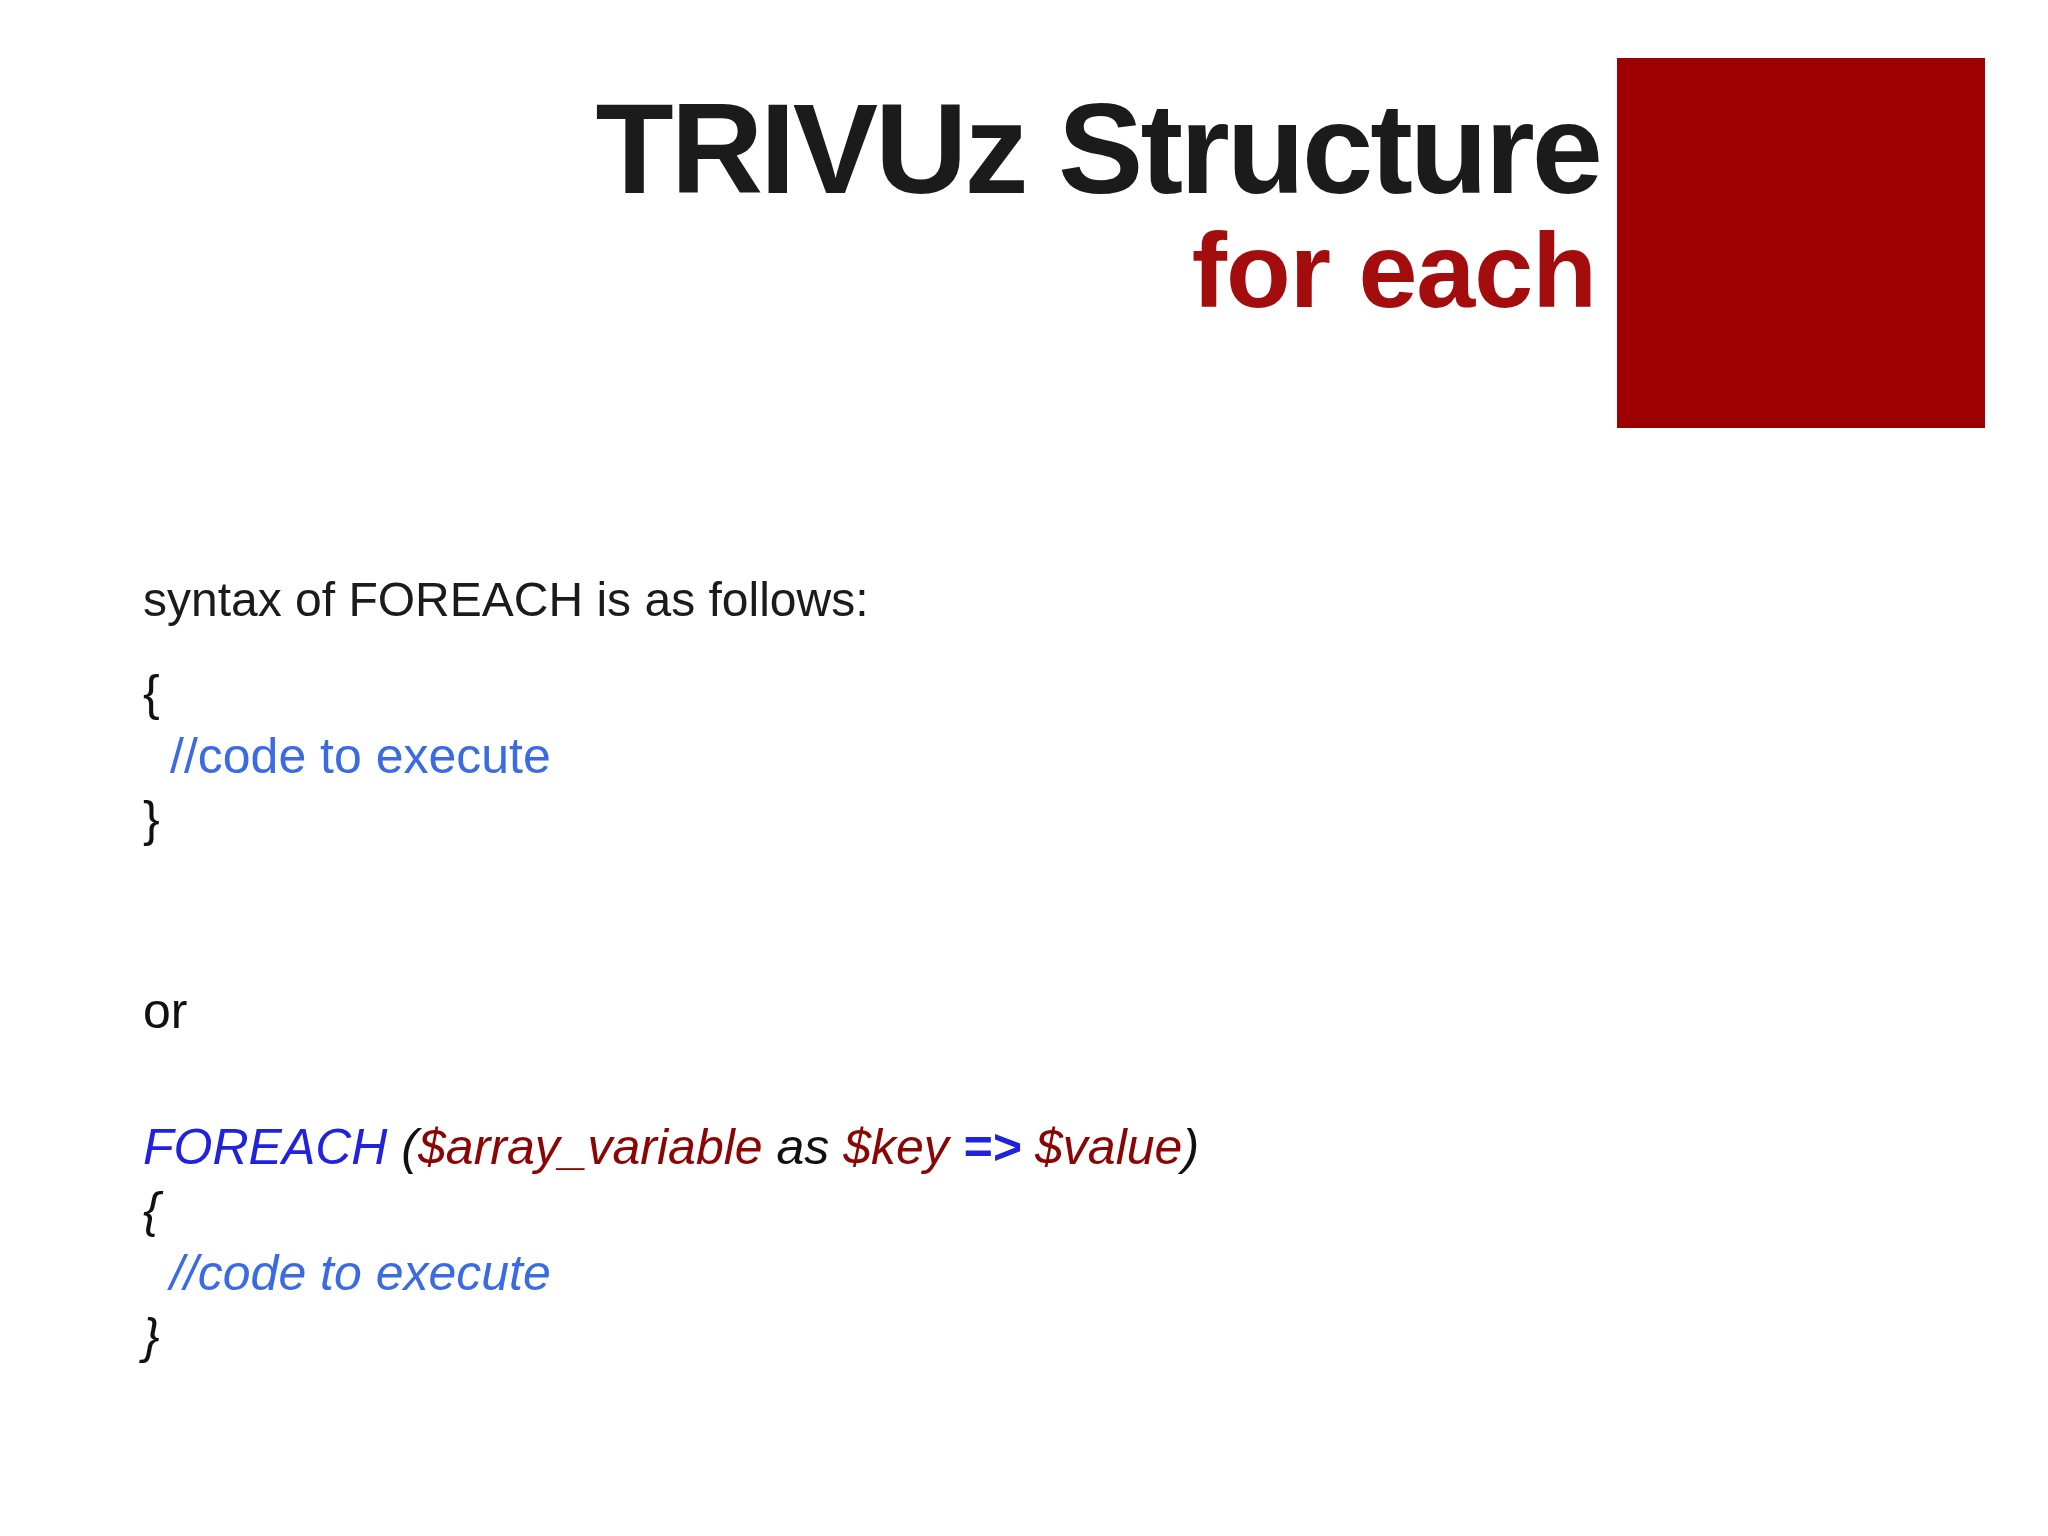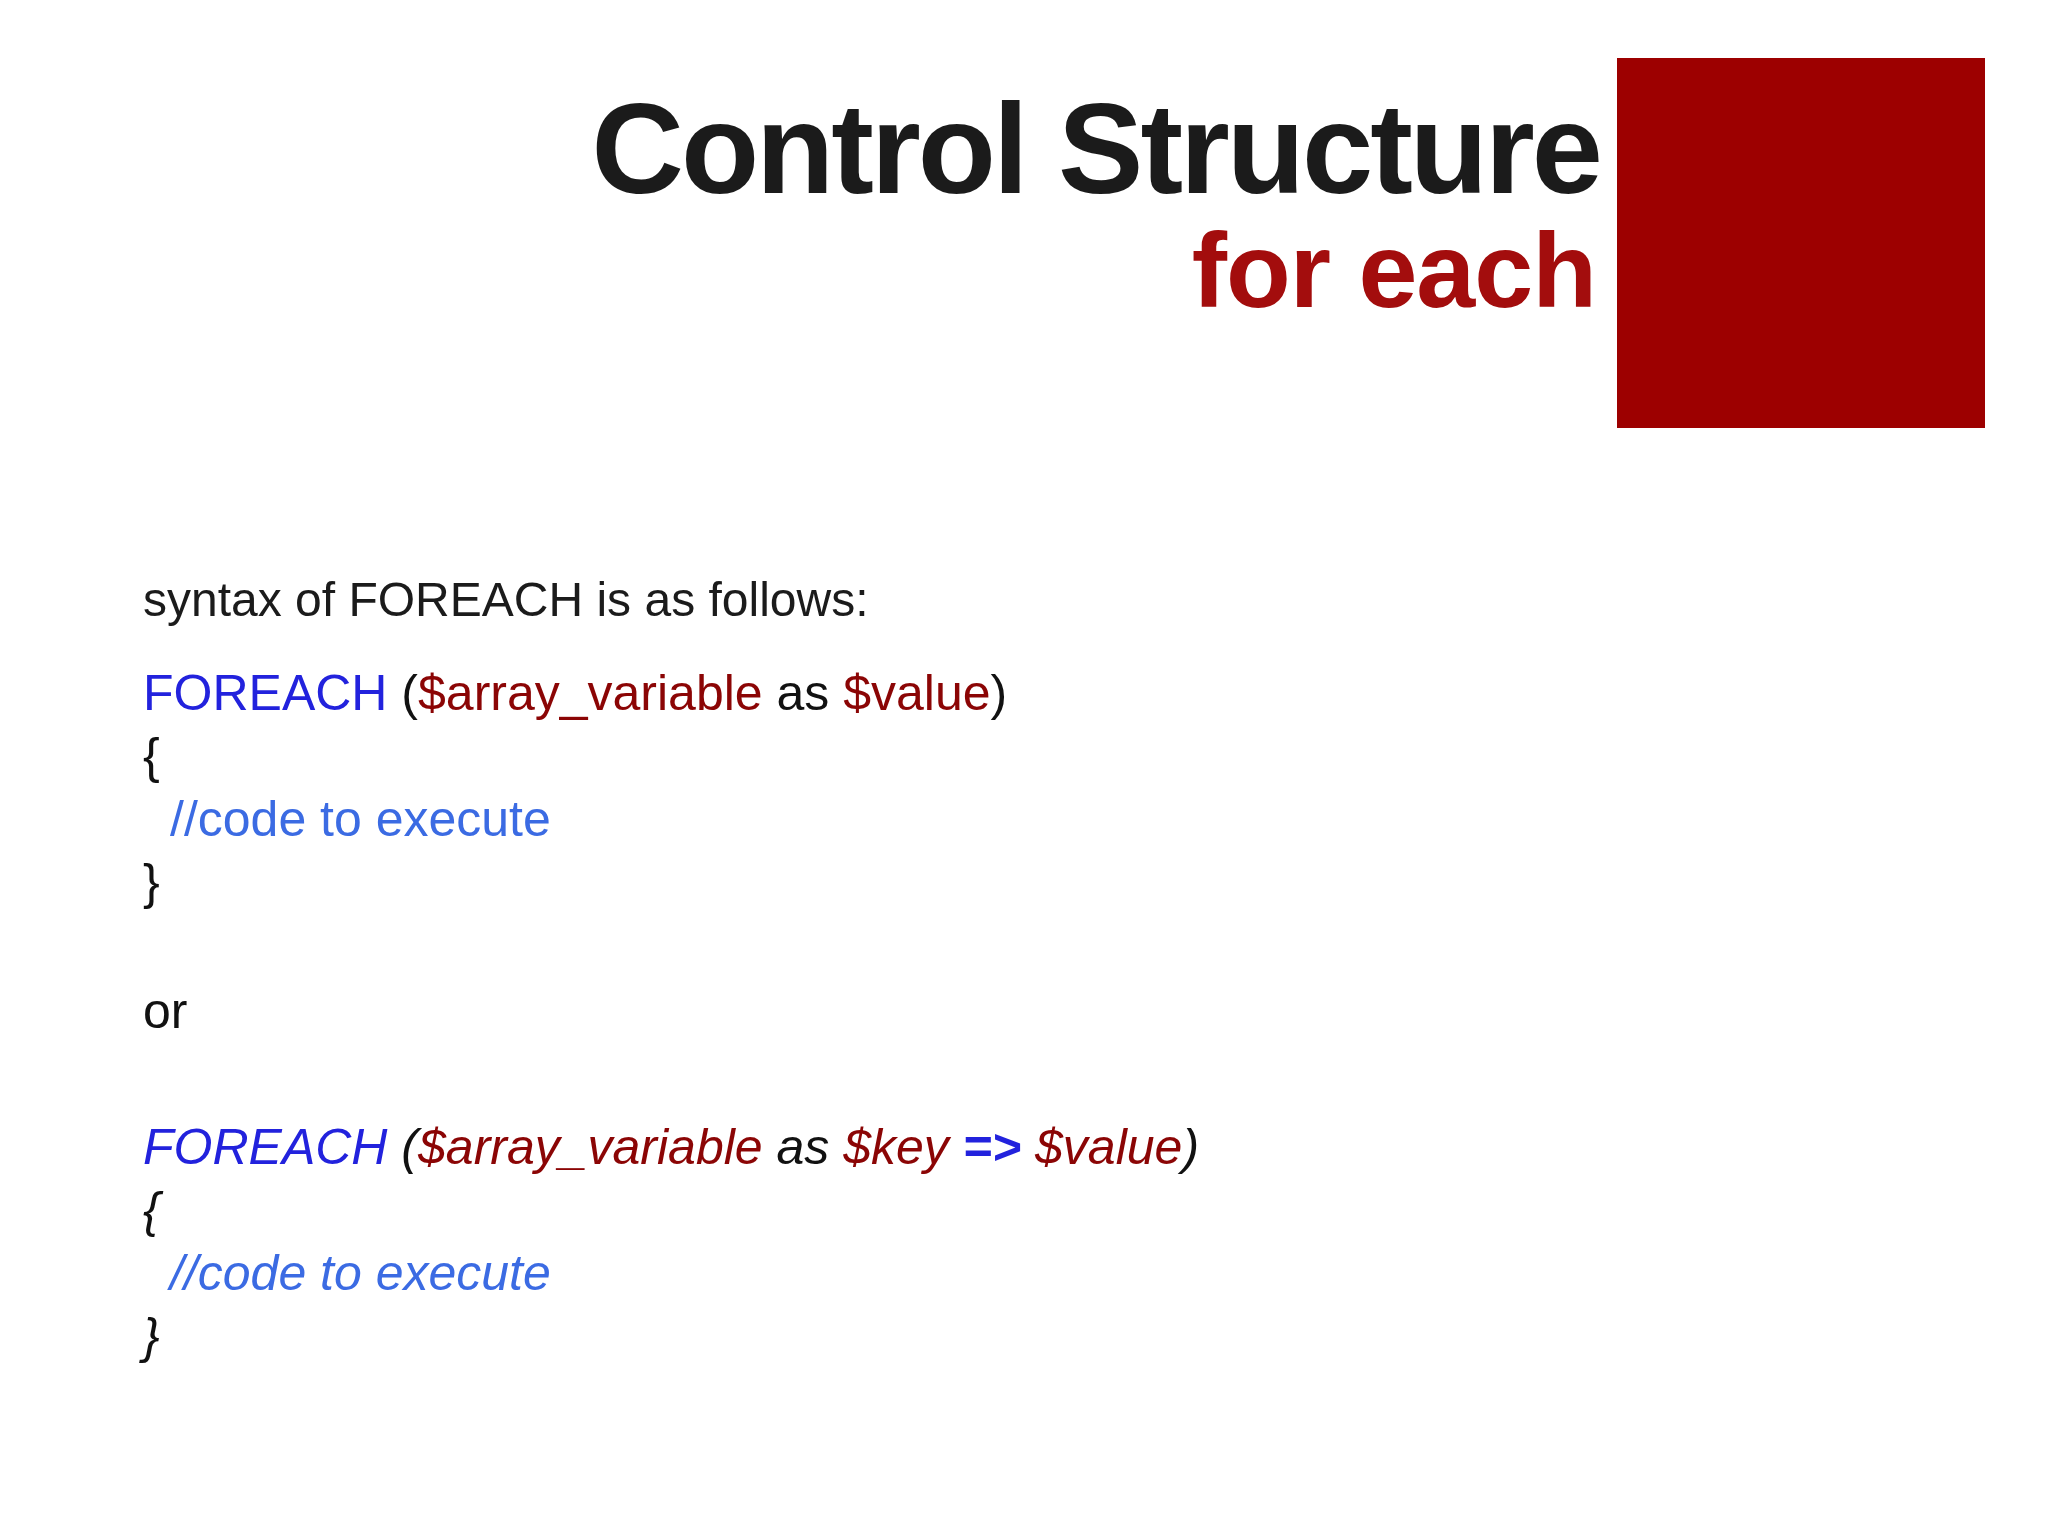--- a/index.html
+++ b/index.html
@@ -98,28 +98,27 @@
   }
 </style>
 </head>
 <body>
 
 <div class="slide">
 
   <div class="accent-square"></div>
 
   <header class="title-block">
-    <h1>Control Structure</h1>
+    <h1>TRIVUz Structure</h1>
     <h2>for each</h2>
   </header>
 
   <p class="intro"><br><span>syntax of FOREACH is as follows:</span></p>
 
   <div class="code-block first">
-    <div class="code-line"><span class="kw">FOREACH</span><span class="plain"> (</span><span class="varname">$array_variable</span><span class="plain"> as </span><span class="varname">$value</span><span class="plain">)</span></div>
     <div class="code-line"><span class="plain">{</span></div>
     <div class="code-line comment-line"><span class="comment">//code to execute</span></div>
     <div class="code-line"><span class="plain">}</span></div>
   </div>
 
   <div class="or-connector">or</div>
 
   <div class="code-block second">
     <div class="code-line"><span class="kw">FOREACH</span><span class="plain"> (</span><span class="varname">$array_variable</span><span class="plain"> as </span><span class="varname">$key</span><span class="arrow"> =&gt; </span><span class="varname">$value</span><span class="plain">)</span></div>
     <div class="code-line"><span class="plain">{</span></div>

